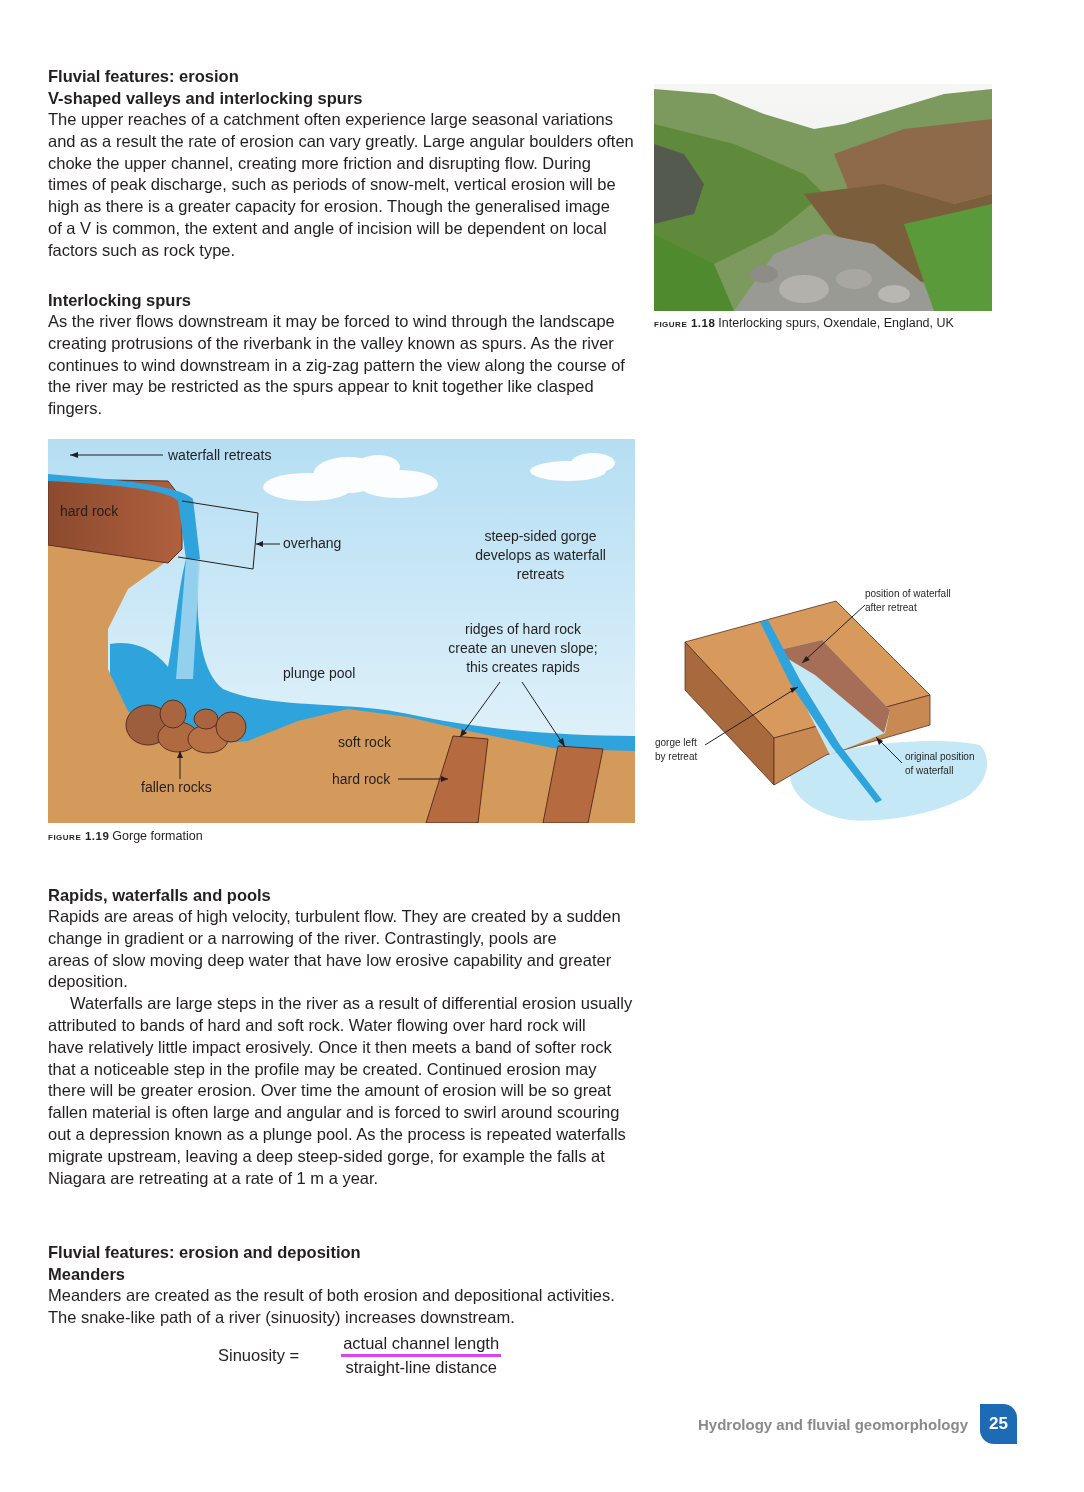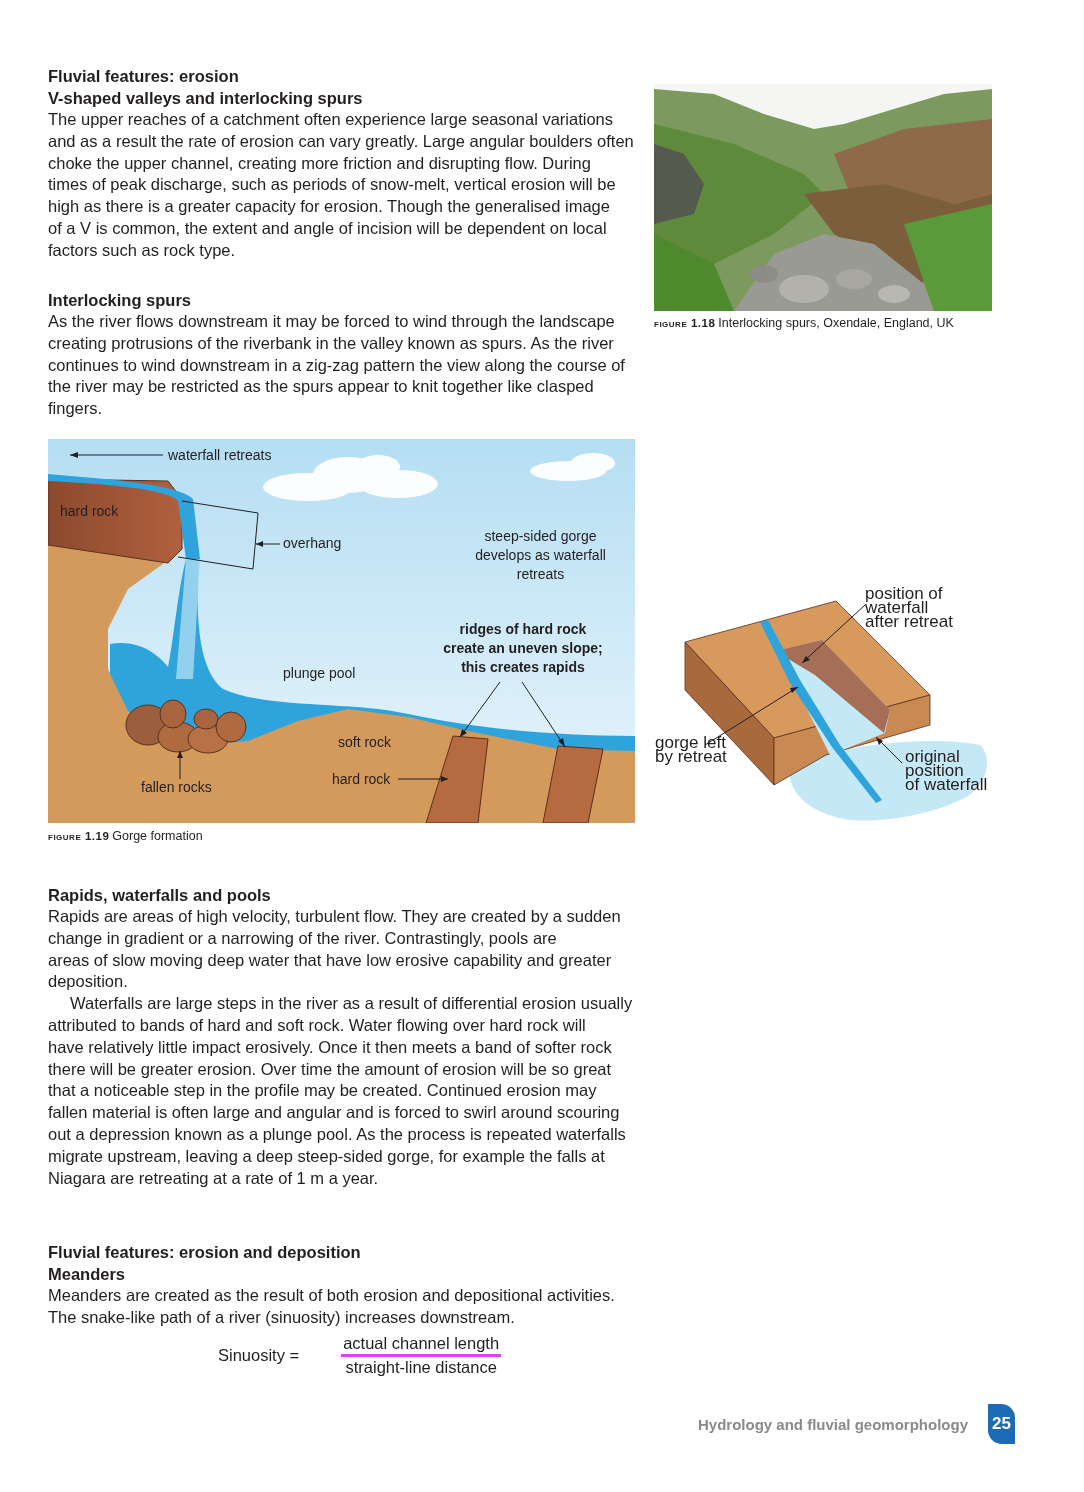--- a/index.html
+++ b/index.html
@@ -7,28 +7,28 @@
          font-family: "Liberation Sans", sans-serif; color: #231f20; }
   .abs { position: absolute; }
   .body-text { font-size: 16.5px; line-height: 21.8px; color: #231f20; }
   .h { font-weight: bold; font-size: 16.5px; line-height: 22px; }
   .para p { margin: 0; }
   .indent { text-indent: 22px; }
   .caption { font-size: 12.5px; color: #231f20; }
   .caption .fig { font-variant: small-caps; font-weight: bold; letter-spacing: 0.5px; font-size: 11.5px; margin-right: 3px; }
   .label { position: absolute; font-size: 14px; color: #231f20; line-height: 19px; }
   .label.c { text-align: center; }
-  .small-label { position: absolute; font-size: 17px; color: #231f20; line-height: 14px; }
+  .small-label { position: absolute; font-size: 10px; color: #231f20; line-height: 14px; }
   .formula { display: flex; align-items: center; font-size: 16.5px; gap: 38px; }
   .frac { display: inline-flex; flex-direction: column; align-items: center; margin-left: 4px; }
   .frac .num { border-bottom: 3px solid #d946ef; padding: 0 2px 1px; }
   .frac .den { padding: 1px 2px 0; }
   .footer-title { font-size: 15px; font-weight: bold; color: #8a8a8a; }
   .page-badge { background: #1d6bb5; color: #fff; font-weight: bold; font-size: 17px;
-                width: 27px; height: 40px; display: flex; align-items: center; justify-content: center;
+                width: 37px; height: 40px; display: flex; align-items: center; justify-content: center;
                 border-radius: 0 14px 0 14px; }
 </style>
 </head>
 <body>
 
 <div class="abs" style="left:48px; top:65px; width:600px;">
   <div class="h">Fluvial features: erosion</div>
   <div class="h">V-shaped valleys and interlocking spurs</div>
   <div class="body-text para">
     <p>The upper reaches of a catchment often experience large seasonal variations</p>
@@ -138,21 +138,21 @@
     <path d="M517 308 L510 302 L515 299 Z" fill="#231f20"></path>
   </svg>
   <div class="label" style="left:120px; top:7px;">waterfall retreats</div>
   <div class="label" style="left:12px; top:63px;">hard rock</div>
   <div class="label" style="left:235px; top:95px;">overhang</div>
   <div class="label c" style="left:410px; top:88px; width:165px;">
     <div>steep-sided gorge</div>
     <div>develops as waterfall</div>
     <div>retreats</div>
   </div>
-  <div class="label c" style="left:390px; top:181px; width:170px;font-weight:bold;">
+  <div class="label c" style="left:390px; top:181px; width:170px;">
     <div>ridges of hard rock</div>
     <div>create an uneven slope;</div>
     <div>this creates rapids</div>
   </div>
   <div class="label" style="left:235px; top:225px;">plunge pool</div>
   <div class="label" style="left:290px; top:294px;">soft rock</div>
   <div class="label" style="left:284px; top:331px;">hard rock</div>
   <div class="label" style="left:93px; top:339px;">fallen rocks</div>
 </div>
 <div class="abs caption" style="left:48px; top:829px;">
@@ -200,22 +200,22 @@
   <div class="body-text para">
     <p>Rapids are areas of high velocity, turbulent flow. They are created by a sudden</p>
     <p>change in gradient or a narrowing of the river. Contrastingly, pools are</p>
     <p>areas of slow moving deep water that have low erosive capability and greater</p>
     <p>deposition.</p>
   </div>
   <div class="body-text para">
     <p class="indent">Waterfalls are large steps in the river as a result of differential erosion usually</p>
     <p>attributed to bands of hard and soft rock. Water flowing over hard rock will</p>
     <p>have relatively little impact erosively. Once it then meets a band of softer rock</p>
+    <p>that a noticeable step in the profile may be created. Continued erosion may</p>
     <p>there will be greater erosion. Over time the amount of erosion will be so great</p>
-    <p>that a noticeable step in the profile may be created. Continued erosion may</p>
     <p>fallen material is often large and angular and is forced to swirl around scouring</p>
     <p>out a depression known as a plunge pool. As the process is repeated waterfalls</p>
     <p>migrate upstream, leaving a deep steep-sided gorge, for example the falls at</p>
     <p>Niagara are retreating at a rate of 1 m a year.</p>
   </div>
 </div>
 
 <div class="abs" style="left:48px; top:1241px; width:600px;">
   <div class="h">Fluvial features: erosion and deposition</div>
   <div class="h">Meanders</div>
@@ -225,16 +225,16 @@
   </div>
 </div>
 <div class="abs formula" style="left:218px; top:1334px;">
   <span>Sinuosity =</span>
   <span class="frac">
     <span class="num">actual channel length</span>
     <span class="den">straight-line distance</span>
   </span>
 </div>
 
-<div class="abs" style="left:698px; top:1404px; display:flex; align-items:center; gap:20px;">
+<div class="abs" style="left:698px; top:1404px; display:flex; align-items:center; gap:12px;">
   <span class="footer-title">Hydrology and fluvial geomorphology</span>
   <span class="page-badge">25</span>
 </div>
 
 </body></html>

